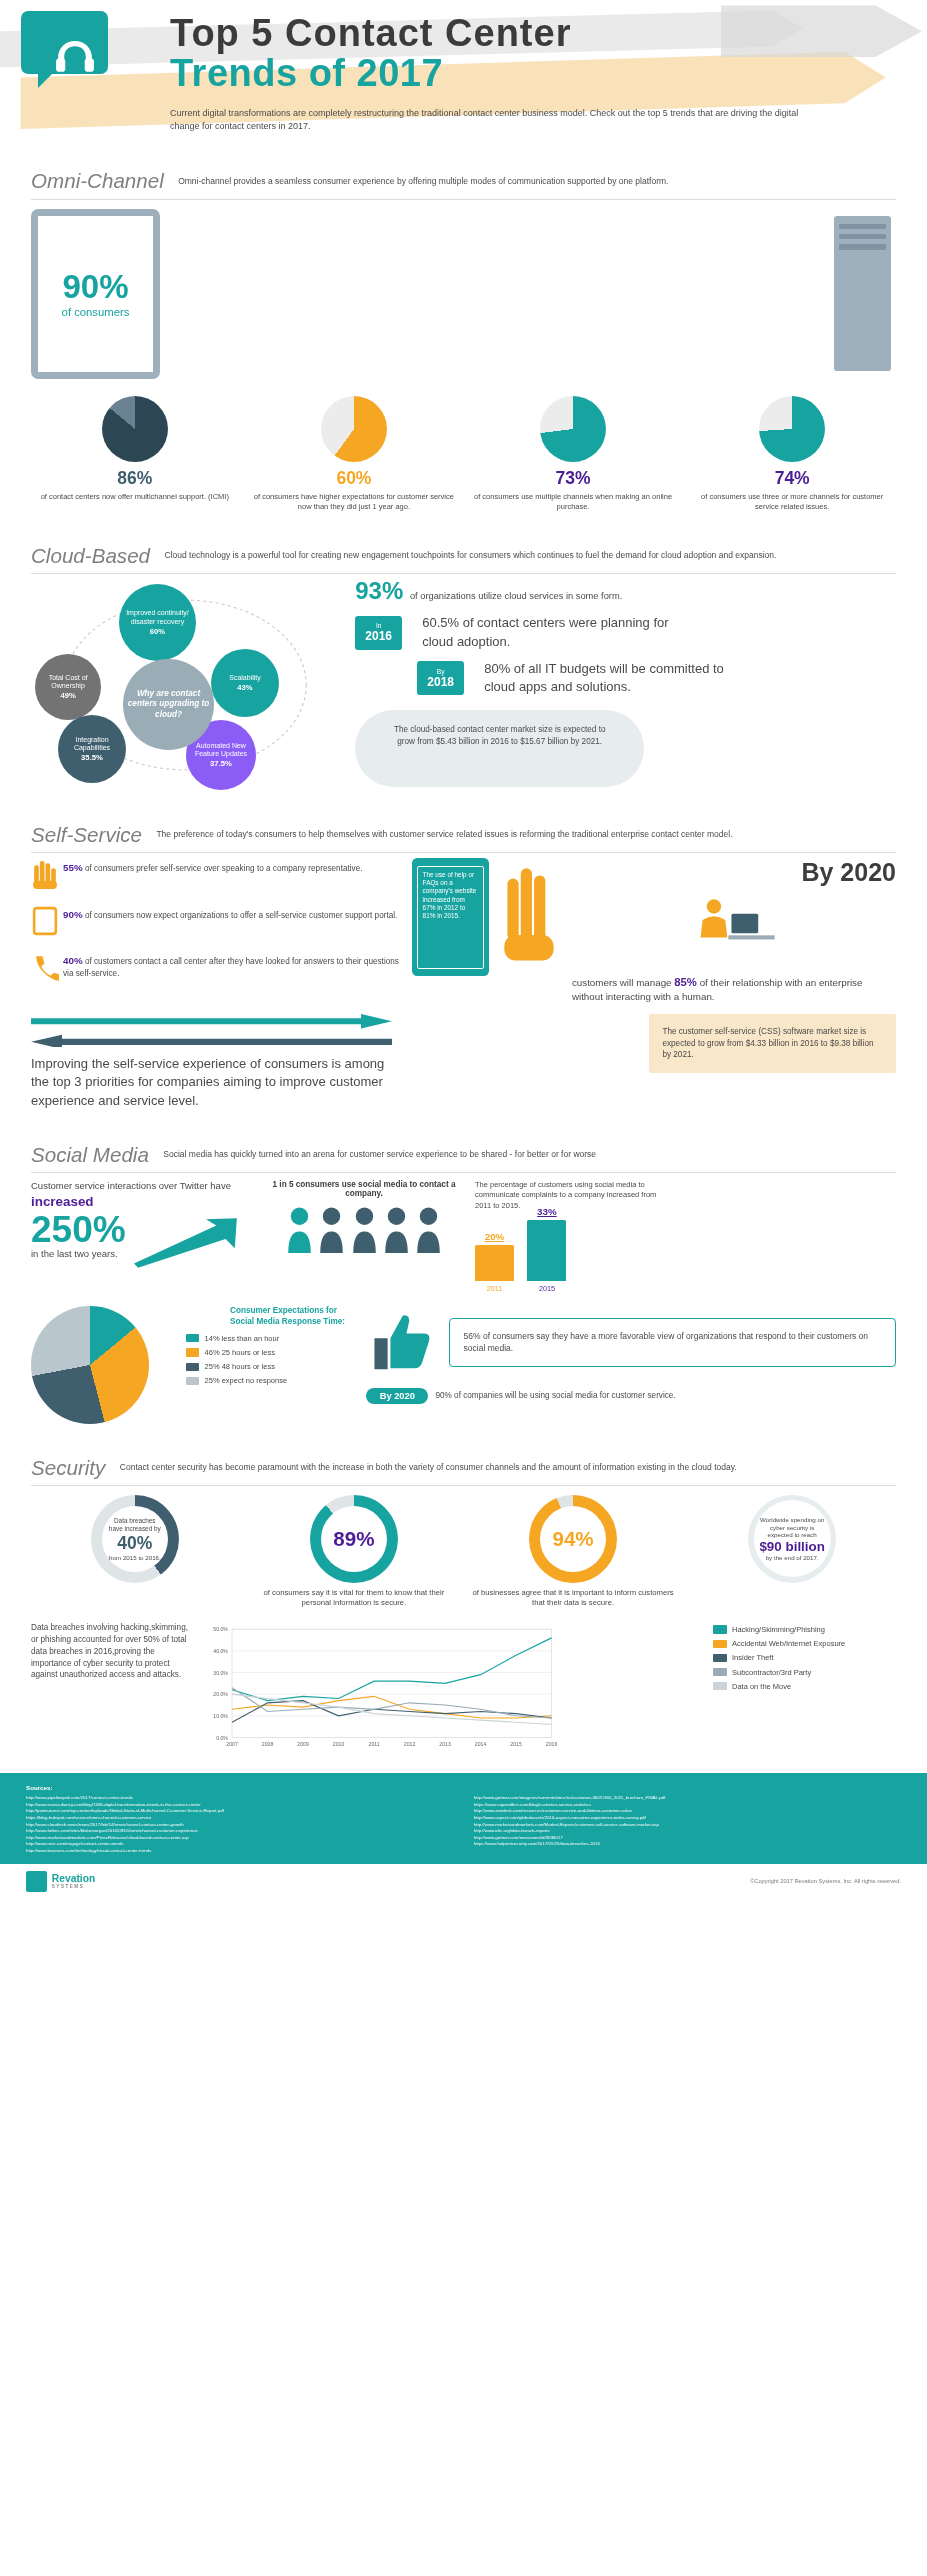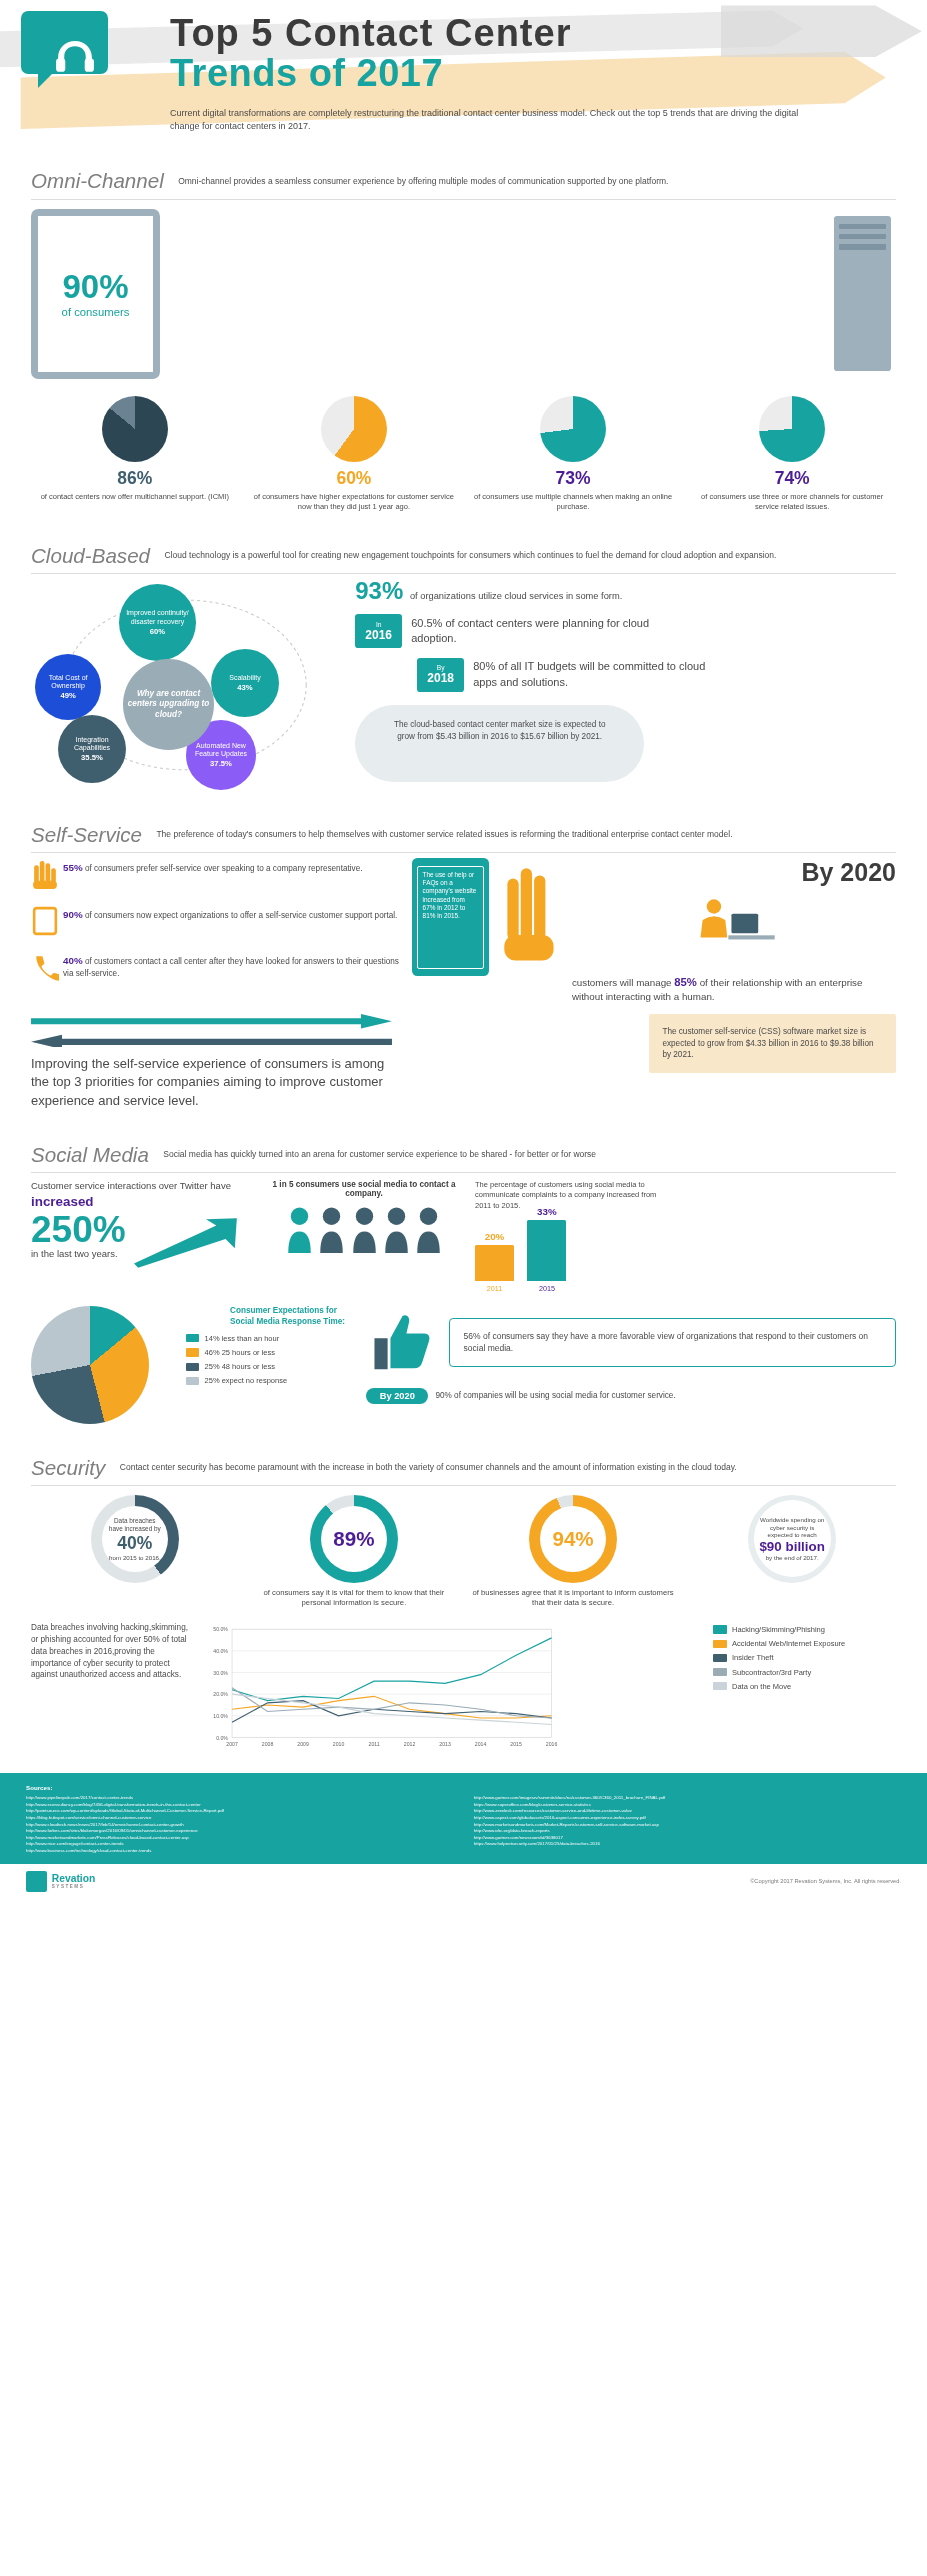--- a/index.html
+++ b/index.html
@@ -92,21 +92,21 @@
   .bub b { font-size:7.7px; }
   .cloud-right { flex:1; padding-left:5.2px; position:relative; }
   .cloud93 { font-size:24px; font-weight:bold; color:#17a3a0; }
   .cloud93 span { font-size:9.3px; font-weight:normal; color:#4b4b4b; }
   .yearbox { display:flex; align-items:center; margin-top:9.3px; }
   .yr {
     width:47px; height:34px; background:#17a3a0; color:#fff; border-radius:3.1px;
     display:flex; flex-direction:column; align-items:center; justify-content:center; font-size:6.7px;
   }
   .yr b { font-size:12px; }
-  .yr-txt { font-size:11px; line-height:1.4; padding-left:9px; max-width:268px; }
+  .yr-txt { font-size:13px; line-height:1.4; padding-left:20px; max-width:268px; }
   .cloudshape {
     margin-top:13.4px; width:289px; min-height:77px; background:#e7ecef; border-radius:40px;
     padding:14.4px 29px; text-align:center; font-size:8.2px; line-height:1.45; position:relative;
   }
 
   
   .ss-row { display:flex; margin-top:5.2px; }
   .ss-left { width:371px; }
   .ss-item { display:flex; align-items:flex-start; margin-bottom:12.4px; }
   .ss-icon { width:32px; flex:0 0 32px; }
@@ -130,21 +130,21 @@
   
   .soc-row { display:flex; margin-top:7.2px; }
   .soc-left { width:222px; }
   .soc-250 { font-size:37px; font-weight:bold; color:#17a3a0; line-height:1; }
   .soc-txt { font-size:9.5px; line-height:1.35; }
   .people-block { width:222px; text-align:center; }
   .people { display:flex; justify-content:center; gap:5.2px; margin-top:7.2px; }
   .bar-block { width:185px; }
   .bars { display:flex; align-items:flex-end; gap:13.4px; height:77px; }
   .bar { width:39px; border-radius:1.5px 1.5px 0 0; position:relative; }
-  .bar .val { position:absolute; top:-13.4px; left:0; width:100%; text-align:center; font-size:9.8px; font-weight:bold; }
+  .bar .val { position:absolute; top:-13.4px; left:0; width:100%; text-align:center; font-size:9.8px; font-weight:bold;text-decoration:underline; }
   .bar-lbl { text-align:center; font-size:7.2px; margin-top:3.1px; }
 
   .soc-row2 { display:flex; margin-top:13.4px; align-items:flex-start; }
   .donut-wrap { width:155px; }
   .donut { width:118px; height:118px; border-radius:50%; }
   .legend-title { font-size:8.2px; font-weight:bold; color:#17a3a0; line-height:1.3; margin-bottom:6.2px;margin-left:44px; }
   .legend-item { display:flex; align-items:center; font-size:7.5px; margin-bottom:5.2px; }
   .swatch { width:13.4px; height:8.2px; margin-right:5.2px; border-radius:1px; }
   .thumb-box { flex:1; margin-left:10.3px; }
   .quote-box { border:1.5px solid #17a3a0; border-radius:4.1px; padding:11.3px 13.4px; font-size:8.5px; line-height:1.45; }
@@ -258,21 +258,21 @@
           <ellipse cx="300" cy="210" rx="235" ry="165" fill="none" stroke="#c8c8c8" stroke-width="2" stroke-dasharray="6,6"></ellipse>
         </svg>
         <div class="bub" style="left:88px;top:7.2px;width:77px;height:77px;background:#17a3a0">
           <span>Improved continuity/ disaster recovery</span>
           <b>60%</b>
         </div>
         <div class="bub" style="left:180px;top:72px;width:68px;height:68px;background:#17a3a0">
           <span>Scalability</span>
           <b>43%</b>
         </div>
-        <div class="bub" style="left:4.1px;top:77px;width:66px;height:66px;background:#1d4ed8">
+        <div class="bub" style="left:4.1px;top:77px;width:66px;height:66px;background:#737373">
           <span>Total Cost of Ownership</span>
           <b>49%</b>
         </div>
         <div class="bub" style="left:27px;top:138px;width:68px;height:68px;background:#3f5f6f">
           <span>Integration Capabilities</span>
           <b>35.5%</b>
         </div>
         <div class="bub" style="left:155px;top:143px;width:70px;height:70px;background:#8b5cf6">
           <span>Automated New Feature Updates</span>
           <b>37.5%</b>

